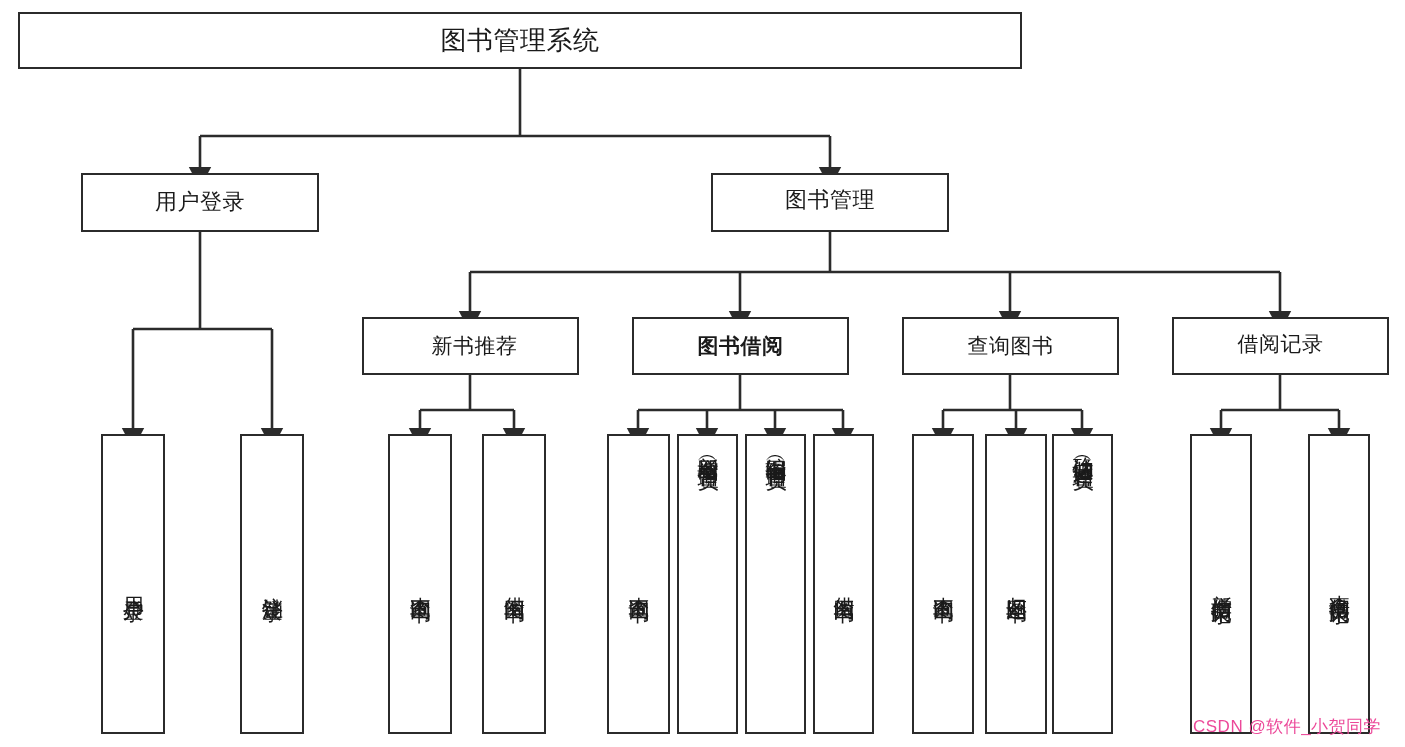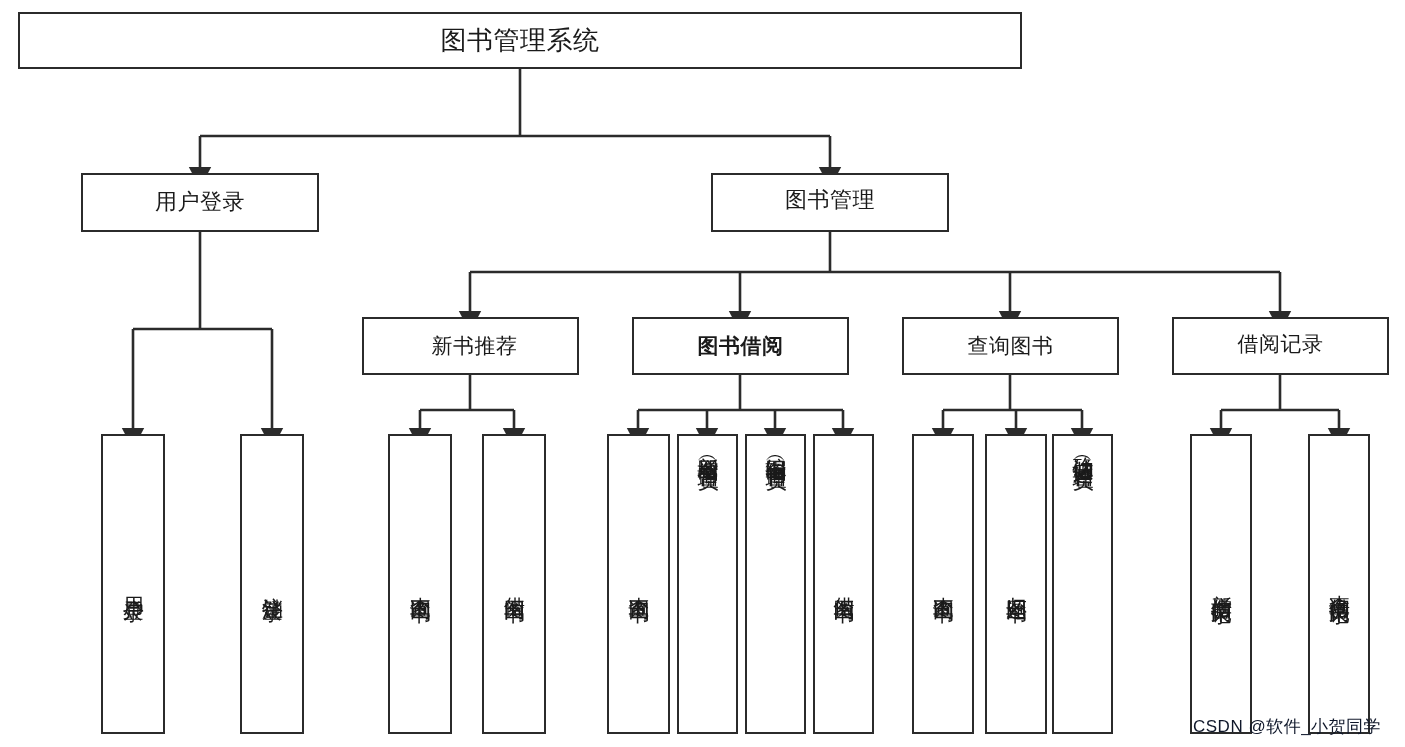--- a/index.html
+++ b/index.html
@@ -55,21 +55,21 @@
     font-size: 21px;
     line-height: 1.28;
     letter-spacing: 2px;
     color: #1a1a1a;
     white-space: nowrap;
     padding: 4px 0;
   }
   .watermark {
     position: absolute;
     font-size: 17px;
-    color: #0f172a;
+    color: #ec4899;
     white-space: nowrap;
     letter-spacing: 0.5px;
   }
 </style>
 </head>
 <body>
 
 <svg id="diagram" viewBox="0 0 1405 747">
   <defs>
     <marker id="arrow" markerWidth="9" markerHeight="9" refX="1.5" refY="4.5" orient="auto" markerUnits="strokeWidth">

